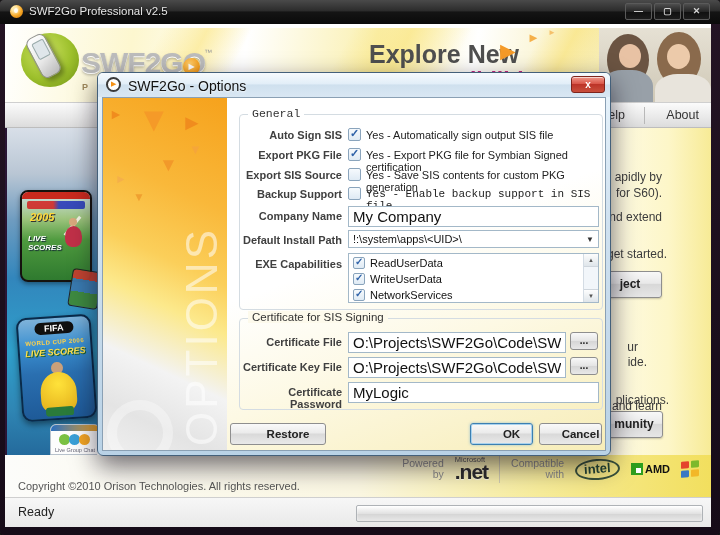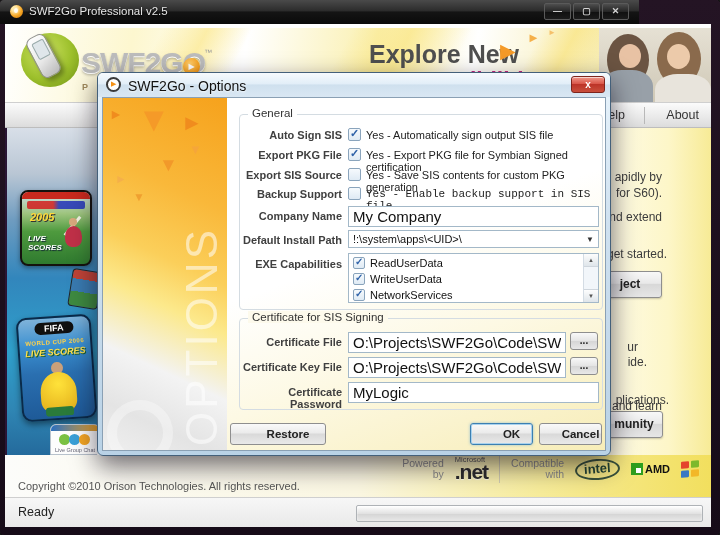--- a/index.html
+++ b/index.html
@@ -1,21 +1,21 @@
 <!DOCTYPE html>
 <html><head>
 <meta charset="utf-8">
 <style>
   * { box-sizing: border-box; margin: 0; padding: 0; }
   html,body { background:#333; }
   body { font-family: "Liberation Sans", sans-serif; }
   .window { position:relative; width:720px; height:535px; background:linear-gradient(180deg,#241424,#160b18); border-radius:4px; overflow:hidden; box-shadow:0 0 0 1px #000; }
 
   
-  .titlebar { position:absolute; left:0; top:0; width:639px; height:24px;
+  .titlebar { position:absolute; left:0; top:0; width:720px; height:24px;
     background:linear-gradient(180deg,#4a4a4a 0%,#2c2c2c 45%,#141414 50%,#0a0a0a 100%); }
   .app-icon { position:absolute; left:10px; top:5px; width:13px; height:13px; border-radius:50%;
     background:radial-gradient(circle at 35% 30%, #ffe9a8 0 20%, #f7a928 55%, #c96d00 100%); }
   .app-icon:after { content:""; position:absolute; left:4px; top:3px; width:4px; height:5px; background:#fff; border-radius:50%; opacity:.9; }
   .win-title { position:absolute; left:29px; top:5px; font-size:11.5px; color:#e6e6e6; text-shadow:0 1px 2px #000; }
   .wcontrols { position:absolute; right:10px; top:3px; display:flex; gap:2px; }
   .wbtn { width:27px; height:17px; border:1px solid #5a5a5a; border-radius:2px;
     background:linear-gradient(180deg,#4e4e4e,#262626 50%,#101010 52%,#1c1c1c);
     color:#d5d5d5; font-size:9px; font-weight:bold; text-align:center; line-height:15px; }
 
@@ -57,21 +57,21 @@
     background:linear-gradient(90deg,#ffffff 0%,#ffffff 78%,#fdf6c8 94%,#f7eb96 100%); }
   .frag { position:absolute; font-size:12px; color:#3c3c3c; }
   .pg-btn { position:absolute; height:27px; border:1px solid #8e8e8e; border-radius:3px; color:#222;
     background:linear-gradient(180deg,#f8f8f8,#e9e9e9 45%,#d8d8d8 50%,#e6e6e6); font-size:12px; font-weight:bold;
     text-align:center; line-height:25px; box-shadow:0 1px 2px rgba(0,0,0,.2); }
 
   
   .sidebar { position:absolute; left:0; top:0; width:92px; height:327px; overflow:hidden; border-left:2px solid #2a1535;
     background:linear-gradient(180deg,#d8dfe8 0%,#b9c6d4 14%,#6f9cc0 28%,#3286bc 46%,#2f9fcb 68%,#2f86b4 86%,#246a9c 100%); }
   .tile { position:absolute; overflow:hidden; }
-  .tile-cricket { left:13px; top:62px; width:72px; height:76px; border-radius:8px; border:2px solid #15120e;
+  .tile-cricket { left:13px; top:62px; width:72px; height:92px; border-radius:8px; border:2px solid #15120e;
     background:linear-gradient(180deg,#cfe0ec 0%,#9ec47e 30%,#4e9a3e 55%,#2f7a2f 100%); box-shadow:0 2px 5px rgba(0,0,0,.4); }
   .tc-top { position:absolute; left:0; top:0; width:100%; height:7px; background:#c92a1e; }
   .tc-logo { position:absolute; left:5px; top:9px; width:58px; height:8px; border-radius:2px; opacity:.85; filter:blur(.4px);
     background:linear-gradient(90deg,#d42020 0 45%, #2233bb 55% 100%); }
   .tc-year { position:absolute; left:8px; top:19px; font-size:11px; font-weight:bold; font-style:italic; color:#ffd83a; text-shadow:1px 1px 0 #333; }
   .tc-bat { position:absolute; right:16px; top:22px; width:3px; height:24px; background:#f2f2e2; transform:rotate(40deg); }
   .tc-shirt { position:absolute; right:8px; top:34px; width:17px; height:21px; border-radius:50% 50% 40% 40%; background:#c03048; }
   .tc-head { position:absolute; right:13px; top:26px; width:8px; height:8px; border-radius:50%; background:#d8a87c; }
   .tc-cap { position:absolute; left:6px; top:42px; font-size:8px; font-weight:bold; font-style:italic; color:#fff; text-shadow:1px 1px 1px #123; line-height:9px; }
   .tile-mini { left:63px; top:142px; width:30px; height:38px; border-radius:4px; border:1px solid #222; transform:rotate(9deg);
@@ -136,21 +136,21 @@
   .panel-circle { position:absolute; bottom:-16px; left:4px; width:66px; height:66px; border-radius:50%; border:10px solid rgba(255,255,255,.35); }
   .options-vert { position:absolute; right:0px; bottom:4px; writing-mode:vertical-rl; transform:rotate(180deg);
     font-size:44px; letter-spacing:3px; color:rgba(255,255,255,.55); }
 
   .dlg-form { position:absolute; left:124px; top:0; right:0; bottom:0;
     background:linear-gradient(160deg,#ffffff 0%,#ffffff 42%,#fdf9e4 66%,#f7edb8 100%); }
   .group { position:absolute; left:12px; width:364px; border:1px solid #d4dce2; border-radius:4px; }
   .g-general { top:16px; height:196px; }
   .g-cert { top:220px; height:92px; }
   .legend { position:absolute; top:-8px; left:8px; padding:0 4px; font-size:11.5px; color:#333; }
-  .lg-white { background:#fff; } .lg-cream { background:#fdfaе9; background:#fdfaec; }
+  .lg-white { background:#fff;font-family:Liberation Mono, monospace; } .lg-cream { background:#fdfaе9; background:#fdfaec; }
   .flabel { position:absolute; left:0; width:102px; text-align:right; font-size:11px; font-weight:bold; color:#404040; }
   .cb { position:absolute; left:108px; width:13px; height:13px; border:1px solid #8aa4bc; border-radius:2px;
     background:linear-gradient(180deg,#f6fafd,#dfeaf4); }
   .cb.on:after { content:"✓"; position:absolute; left:1px; top:-2px; font-size:11px; font-weight:bold; color:#2f62a8; }
   .fcap { position:absolute; left:126px; font-size:11px; color:#222; }
   .tb { position:absolute; left:108px; height:21px; border:1px solid #a3b8c8; background:#fff; font-size:15px; color:#111;
     padding:1px 4px; font-family:"Liberation Sans",sans-serif; }
   .combo { position:absolute; left:108px; width:251px; height:18px; border:1px solid #a3b8c8; background:#fff; font-size:11px; color:#111; padding:2px 4px; }
   .combo-arrow { position:absolute; right:4px; top:4px; font-size:8px; color:#333; }
   .listbox { position:absolute; left:108px; width:251px; height:50px; border:1px solid #a3b8c8; background:#fff; }

